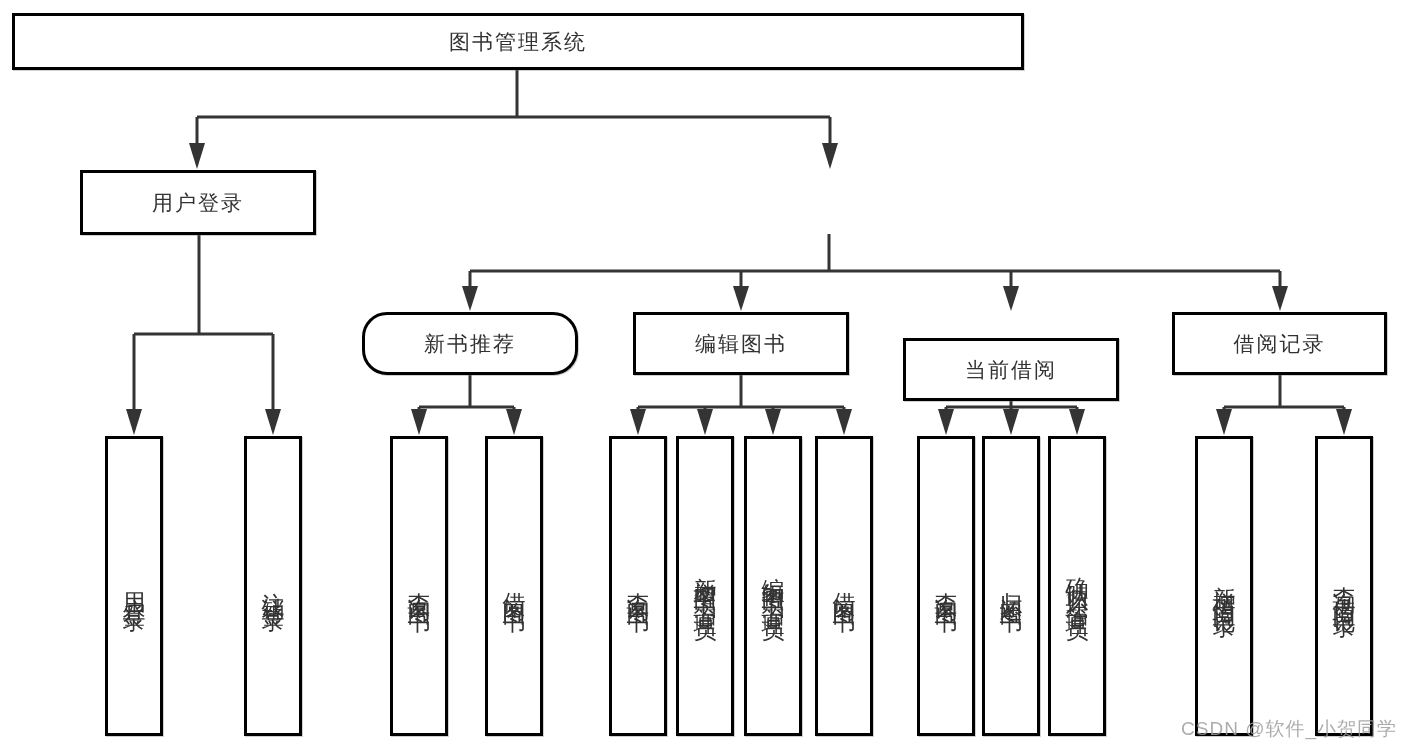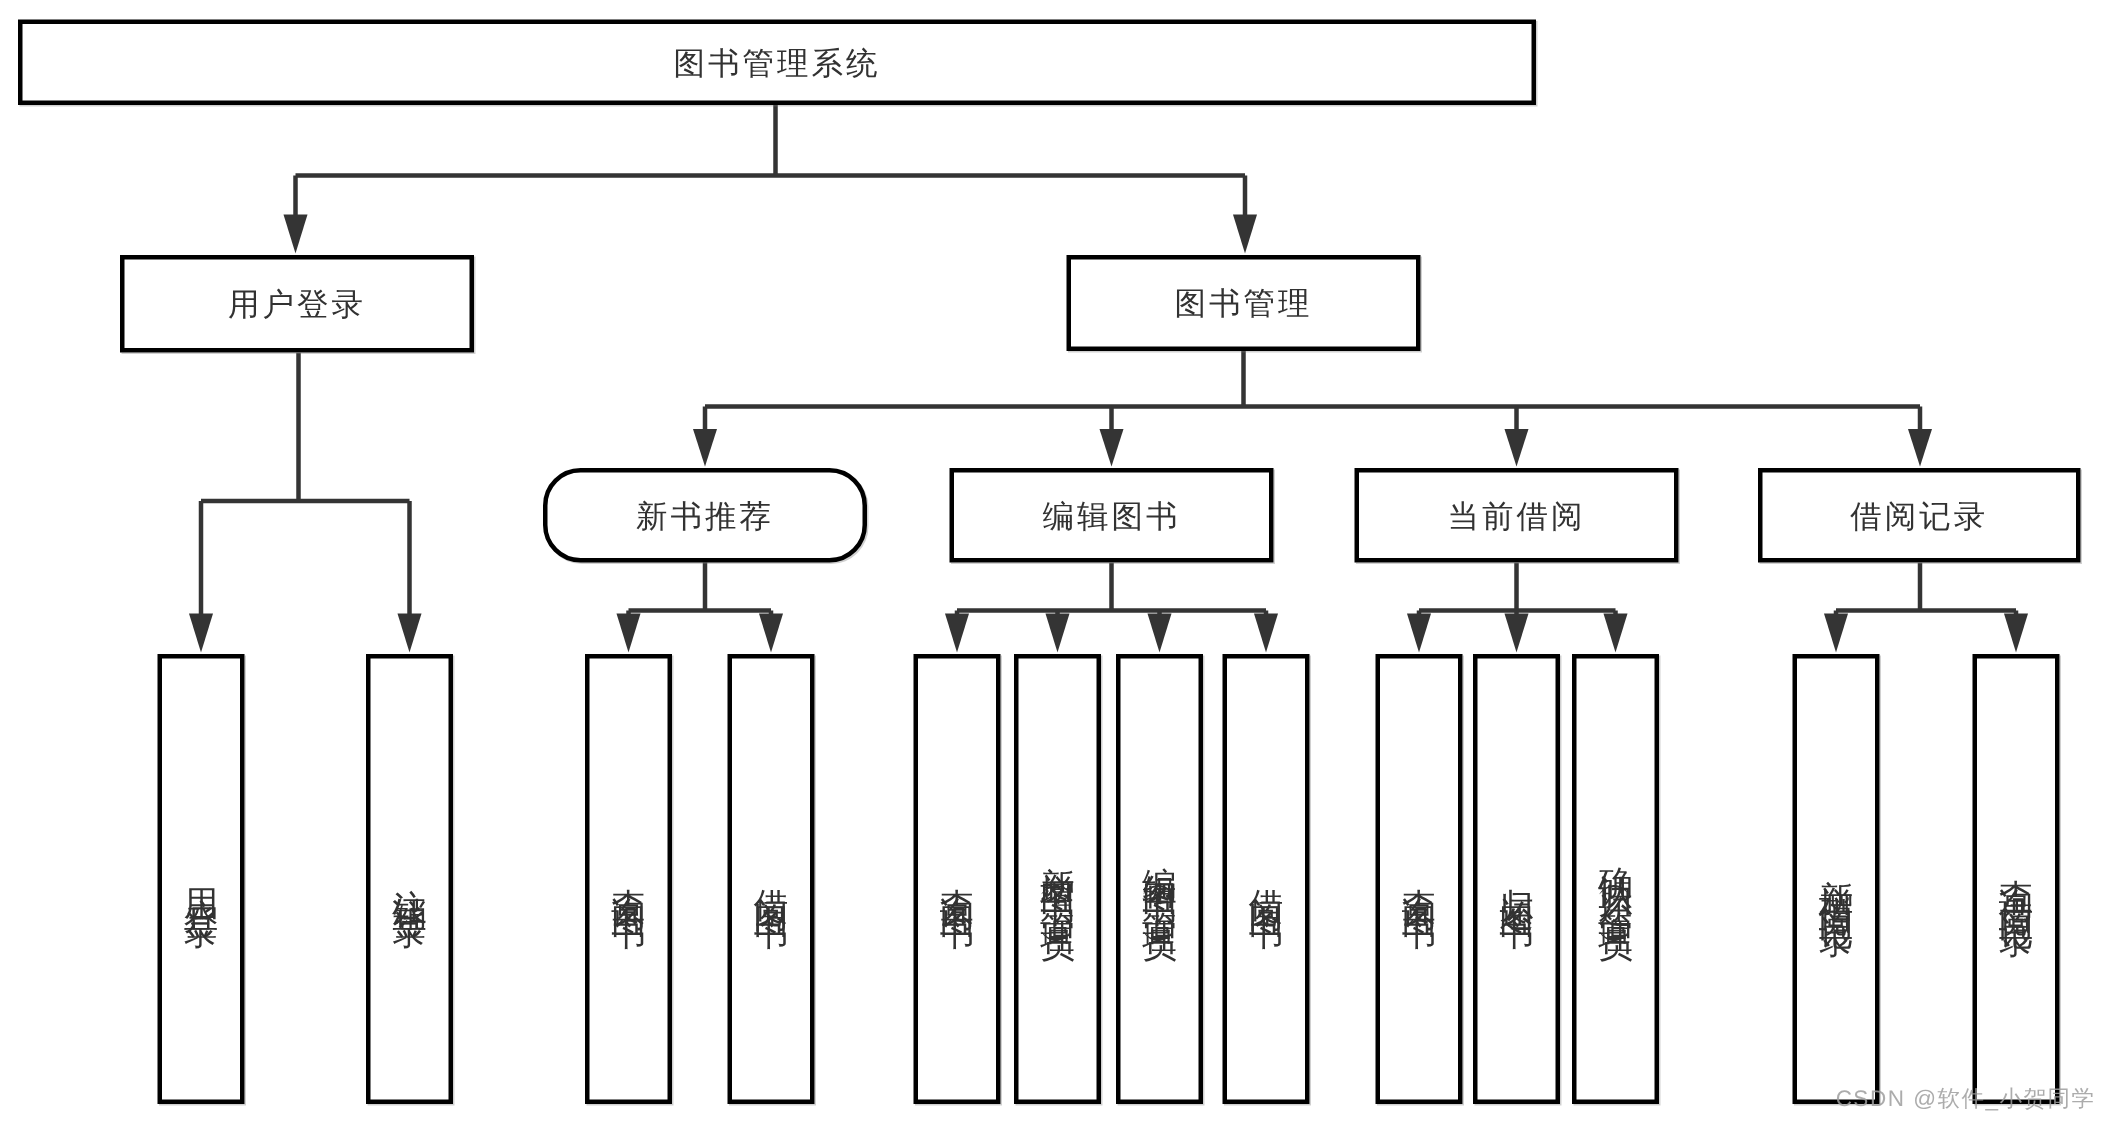--- a/index.html
+++ b/index.html
@@ -49,42 +49,42 @@
   }
   
   .n-root  { left: 12px;  top: 13px;  width: 1012px; height: 57px; }
   
   .n-l2a   { left: 80px;  top: 170px; width: 236px;  height: 65px; }
   .n-l2b   { left: 711px; top: 170px; width: 236px;  height: 64px; }
   
   .n-l3    { top: 312px; height: 63px; }
   .n-g0    { left: 362px;  width: 216px; border-radius: 25px; }
   .n-g1    { left: 633px;  width: 216px; }
-  .n-g2    { left: 903px;  width: 216px; }
+  .n-g2    { left: 903px;  width: 216px; margin-top: 26px; }
   .n-g3    { left: 1172px; width: 215px; }
   
   .leaf    { top: 436px; height: 300px; width: 58px; }
   .n-x0  { left: 105px; }
   .n-x1  { left: 244px; }
   .n-x2  { left: 390px; }
   .n-x3  { left: 485px; }
   .n-x4  { left: 609px; }
   .n-x5  { left: 676px; }
   .n-x6  { left: 744px; }
   .n-x7  { left: 815px; }
   .n-x8  { left: 917px; }
   .n-x9  { left: 982px; }
   .n-x10 { left: 1048px; }
   .n-x11 { left: 1195px; }
   .n-x12 { left: 1315px; }
   .watermark {
     position: absolute;
     right: 8px;
     bottom: 5px;
-    font-size: 15px;
+    font-size: 19px;
     letter-spacing: 1px;
     color: rgba(158, 158, 158, 0.85);
     white-space: nowrap;
     z-index: 5;
   }
 </style>
 </head>
 <body>
 
 <div class="stage">
@@ -132,23 +132,20 @@
     </g>
   </svg>
 
   <div class="node n-root">
     <span class="hlabel">图书管理系统</span>
   </div>
 
   <div class="node n-l2a">
     <span class="hlabel">用户登录</span>
   </div>
-  <div class="node n-l2b">
-    <span class="hlabel">图书管理</span>
-  </div>
 
   <div class="node n-l3 n-g0">
     <span class="hlabel">新书推荐</span>
   </div>
   <div class="node n-l3 n-g1">
     <span class="hlabel">编辑图书</span>
   </div>
   <div class="node n-l3 n-g2">
     <span class="hlabel">当前借阅</span>
   </div>

